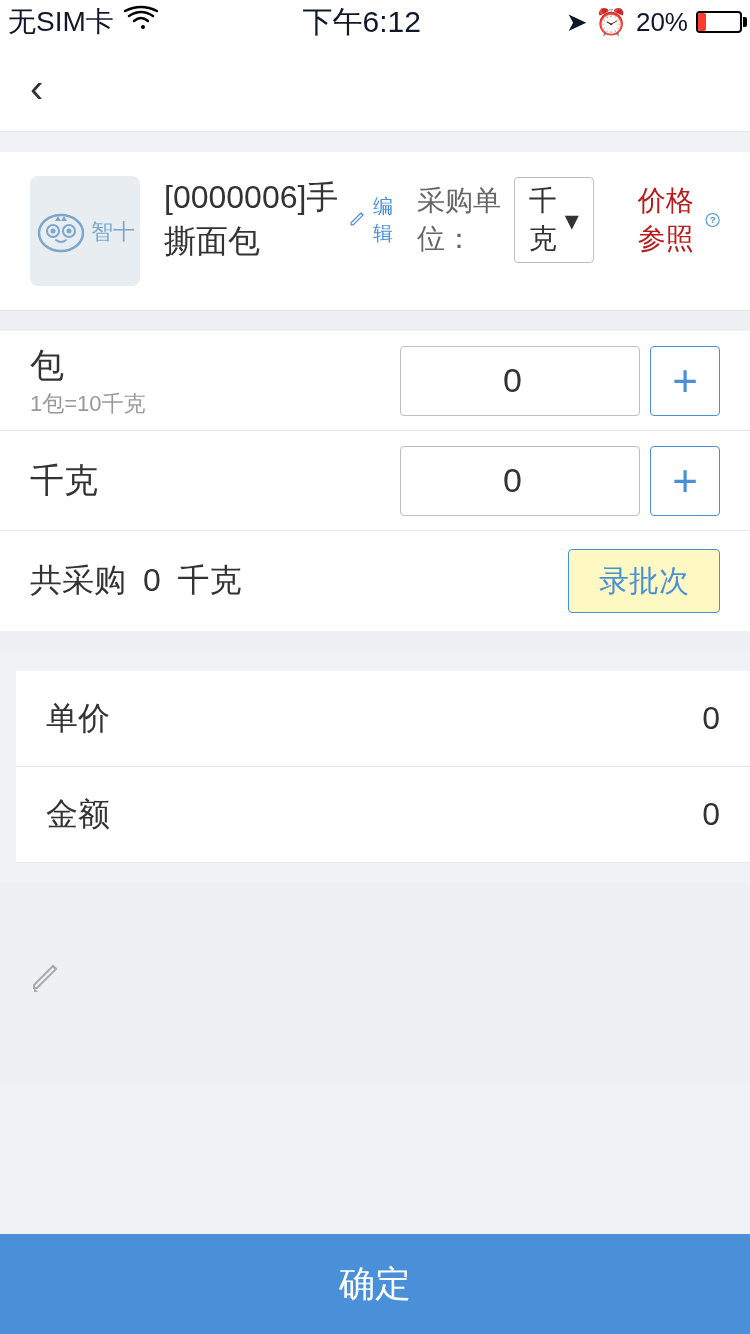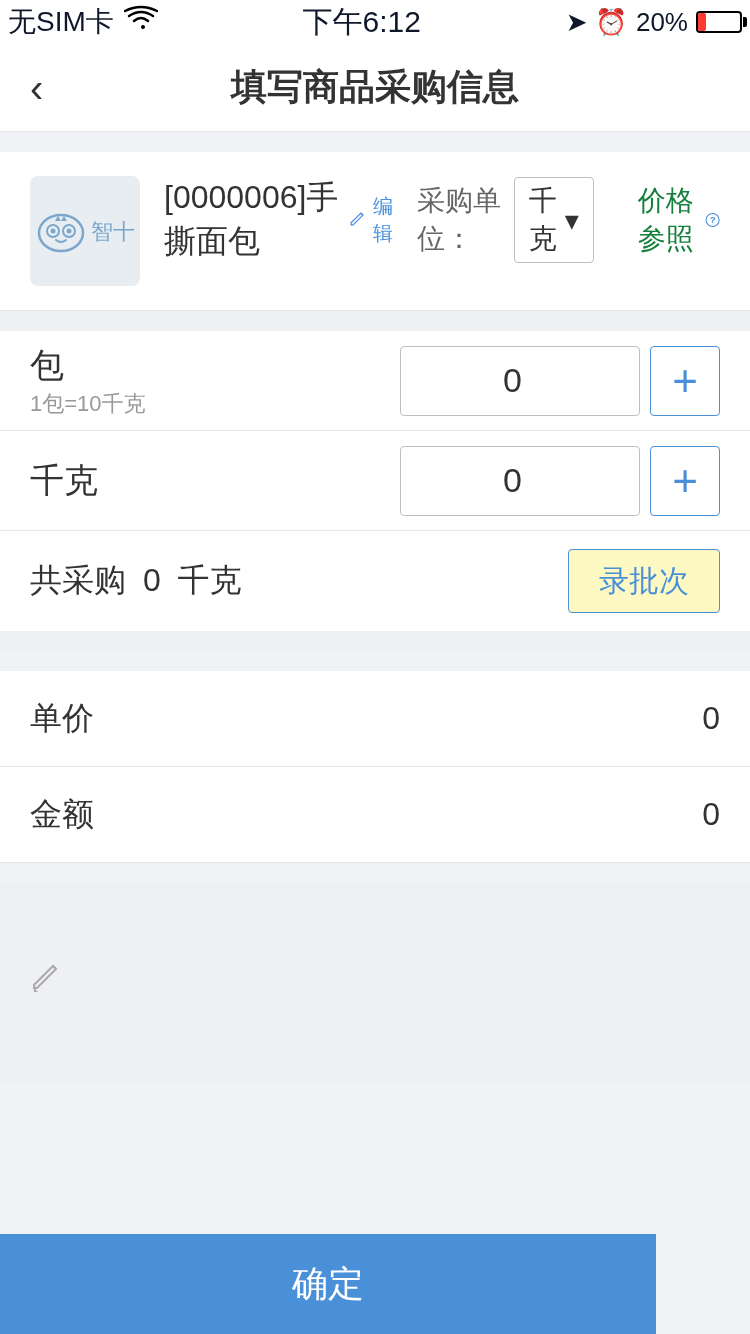--- a/index.html
+++ b/index.html
@@ -132,21 +132,21 @@
       border-radius: 4px;
       padding: 4px 14px;
       font-size: 28px;
       color: #333;
       gap: 8px;
       background: #fff;
       cursor: pointer;
     }
     .price-ref {
       font-size: 28px;
-      color: #15803d;
+      color: #b91c1c;
       display: flex;
       align-items: center;
       gap: 6px;
       cursor: pointer;
       margin-left: 24px;
     }
 
     
     .section-divider {
       height: 20px;
@@ -234,20 +234,21 @@
       background: #fef9c3;
       cursor: pointer;
       display: flex;
       align-items: center;
     }
 
     
     .info-section {
       background: #fff;
       margin-top: 20px;
+      margin-left: 16px;
     }
     .info-row {
       display: flex;
       align-items: center;
       justify-content: space-between;
       padding: 0 30px;
       height: 96px;
       border-bottom: 1px solid #e8e8e8;
     }
     .info-row-label {
@@ -276,21 +277,21 @@
     .notes-placeholder {
       font-size: 32px;
       color: #aaa;
     }
 
     
     .bottom-bar {
       position: fixed;
       bottom: 0;
       left: 0;
-      width: 656px;
+      width: 750px;
       height: 100px;
       background: #4a90d9;
       display: flex;
       align-items: center;
       justify-content: center;
       cursor: pointer;
     }
     .confirm-btn-label {
       font-size: 36px;
       color: #fff;
@@ -318,21 +319,20 @@
     <span>⏰</span>
     <span>20%</span>
     <div class="battery-icon">
       <div class="battery-fill"></div>
     </div>
   </div>
 </div>
 
 <div class="nav-bar">
   <span class="nav-back">‹</span>
-  <span class="nav-title">填写商品采购信息</span>
 </div>
 
 <div class="product-card">
   <div class="product-thumb">
     <svg width="52" height="44" viewBox="0 0 52 44" fill="none">
 
       <ellipse cx="26" cy="24" rx="22" ry="18" fill="none" stroke="#7ba7cc" stroke-width="2.5"></ellipse>
       <circle cx="18" cy="22" r="6" fill="none" stroke="#7ba7cc" stroke-width="2"></circle>
       <circle cx="34" cy="22" r="6" fill="none" stroke="#7ba7cc" stroke-width="2"></circle>
       <circle cx="18" cy="22" r="2.5" fill="#7ba7cc"></circle>

